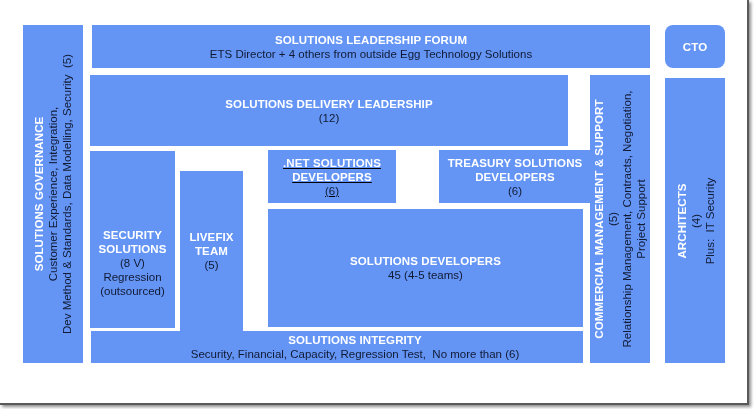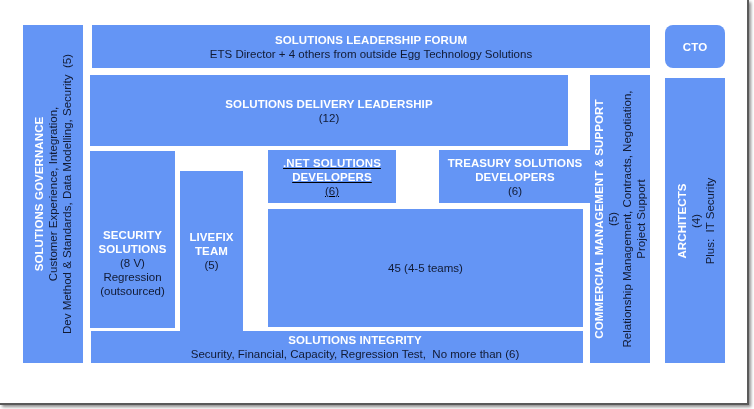--- a/index.html
+++ b/index.html
@@ -72,20 +72,21 @@
   <div class="s">(6)</div>
 </div>
 
 <div class="box" style="left:431px; top:150px; width:152px; height:53px;margin-left:8px;">
   <div class="t">TREASURY SOLUTIONS</div>
   <div class="t">DEVELOPERS</div>
   <div class="s">(6)</div>
 </div>
 
 <div class="box" style="left:268px; top:209px; width:315px; height:118px;">
+  <div class="t">SOLUTIONS DEVELOPERS</div>
   <div class="s">45 (4-5 teams)</div>
 </div>
 
 <div class="box" style="left:91px; top:331px; width:492px; height:32px;padding-left:36px;">
   <div class="t">SOLUTIONS INTEGRITY</div>
   <div class="s" style="white-space:pre;">Security, Financial, Capacity, Regression Test,  No more than (6)</div>
 </div>
 
 <div class="box" style="left:590px; top:75px; width:60px; height:288px;">
   <div class="vert" style="width:288px; height:60px;">

